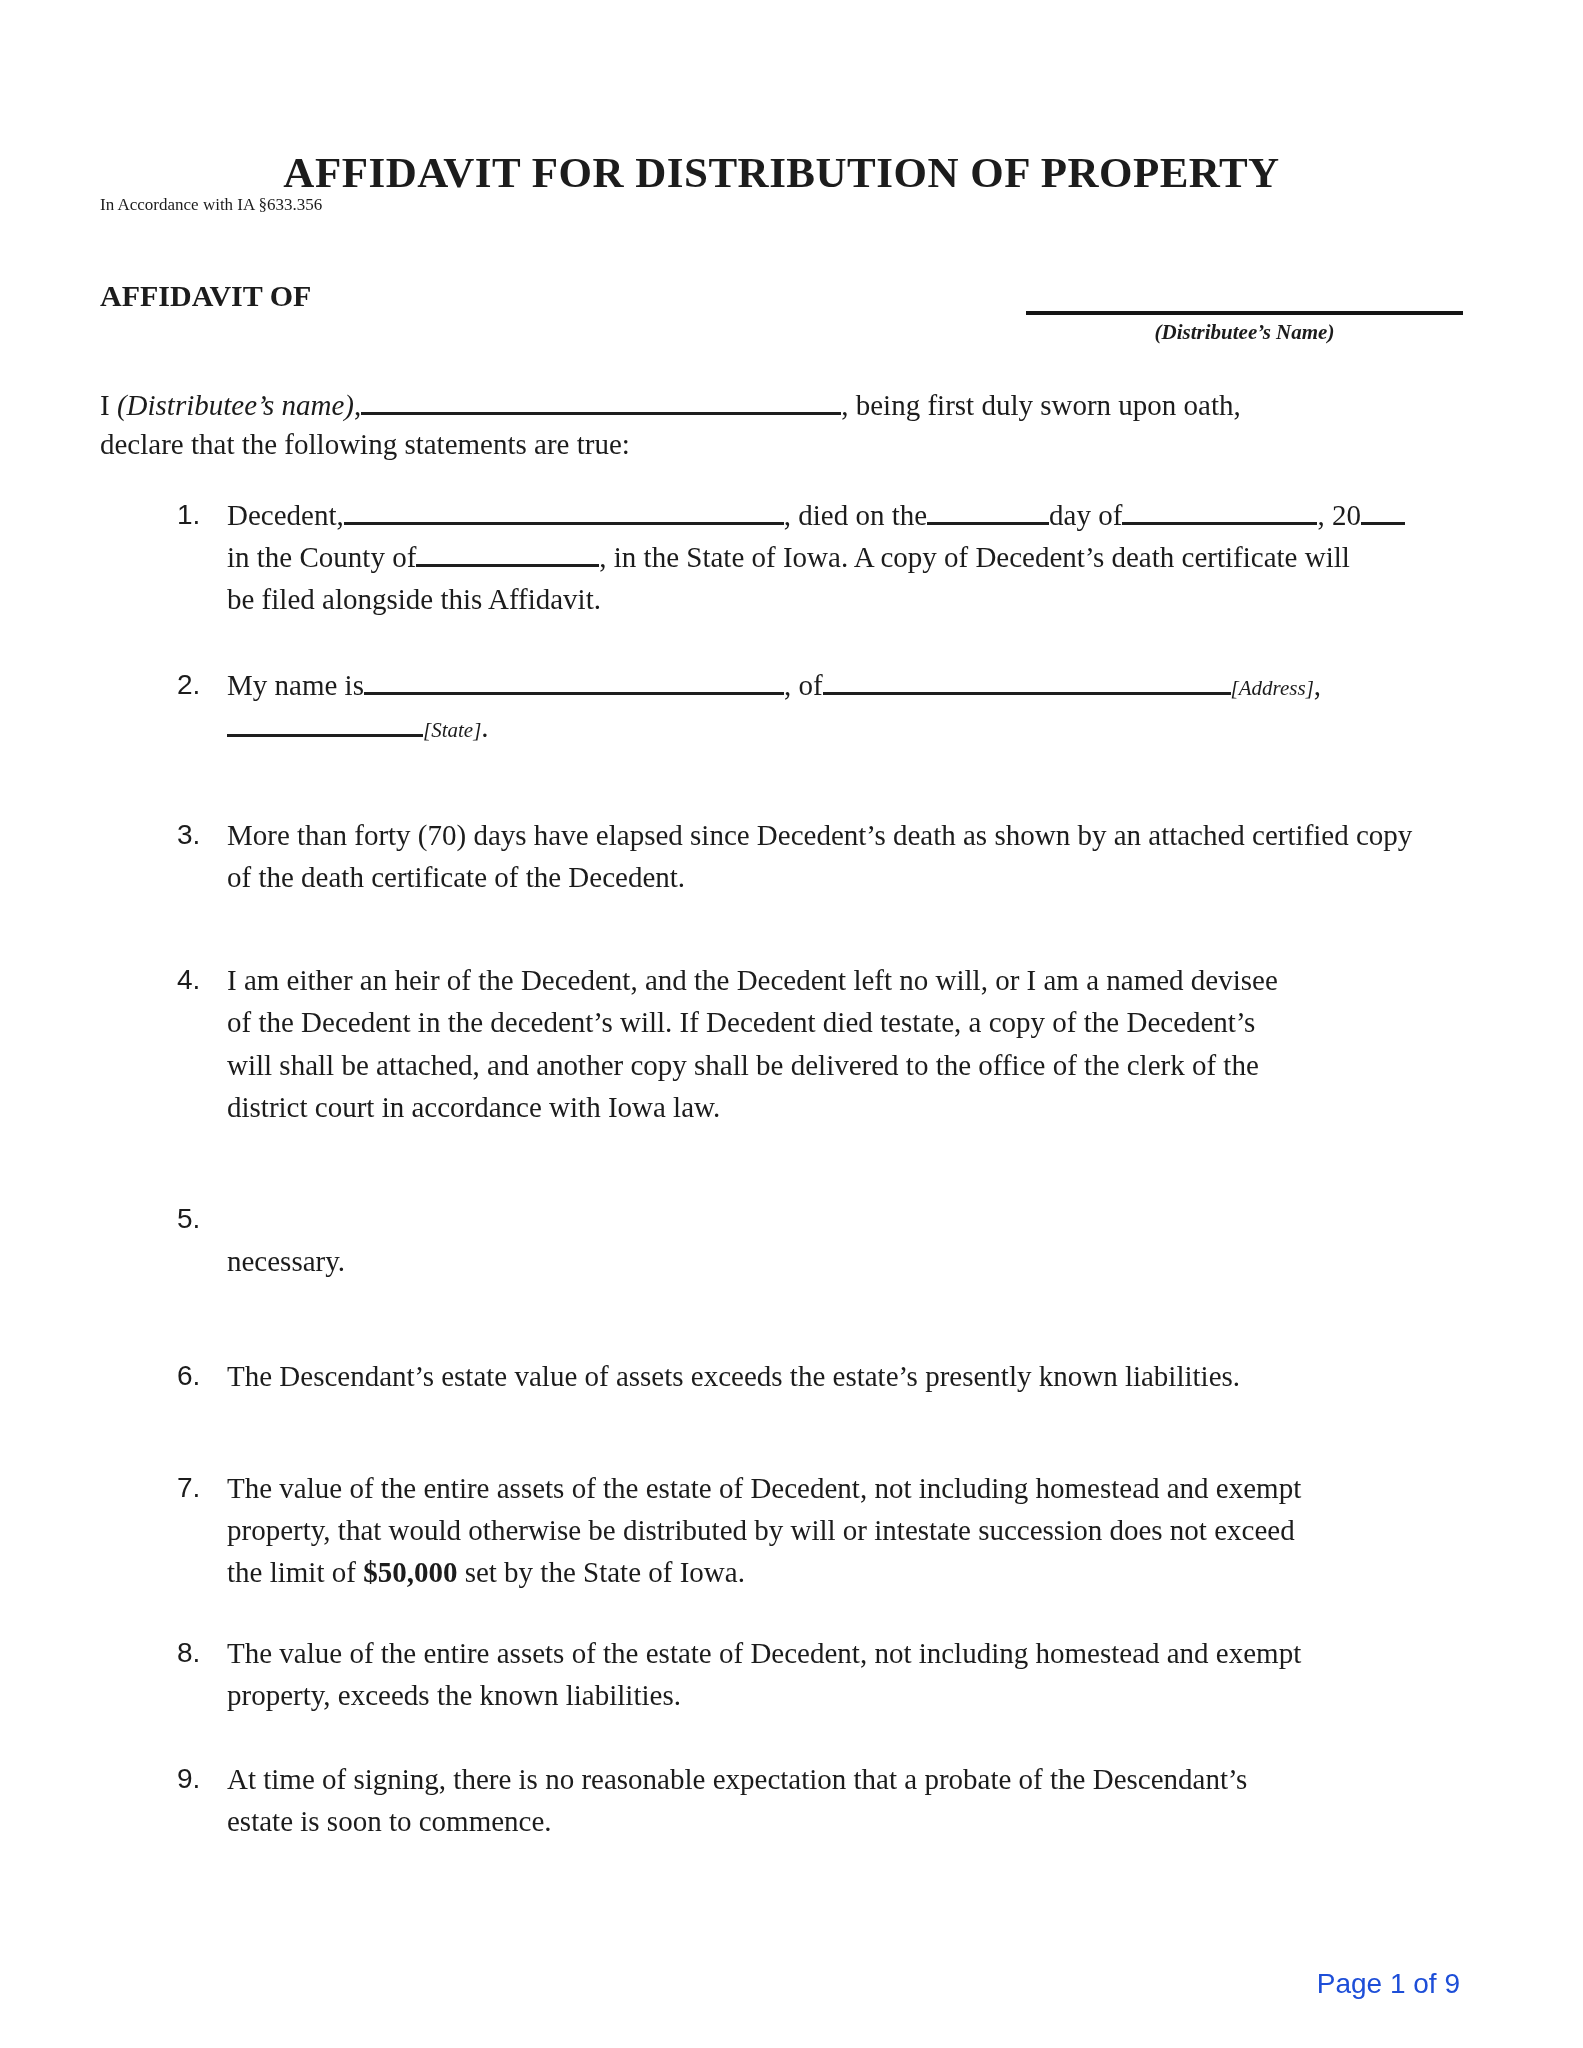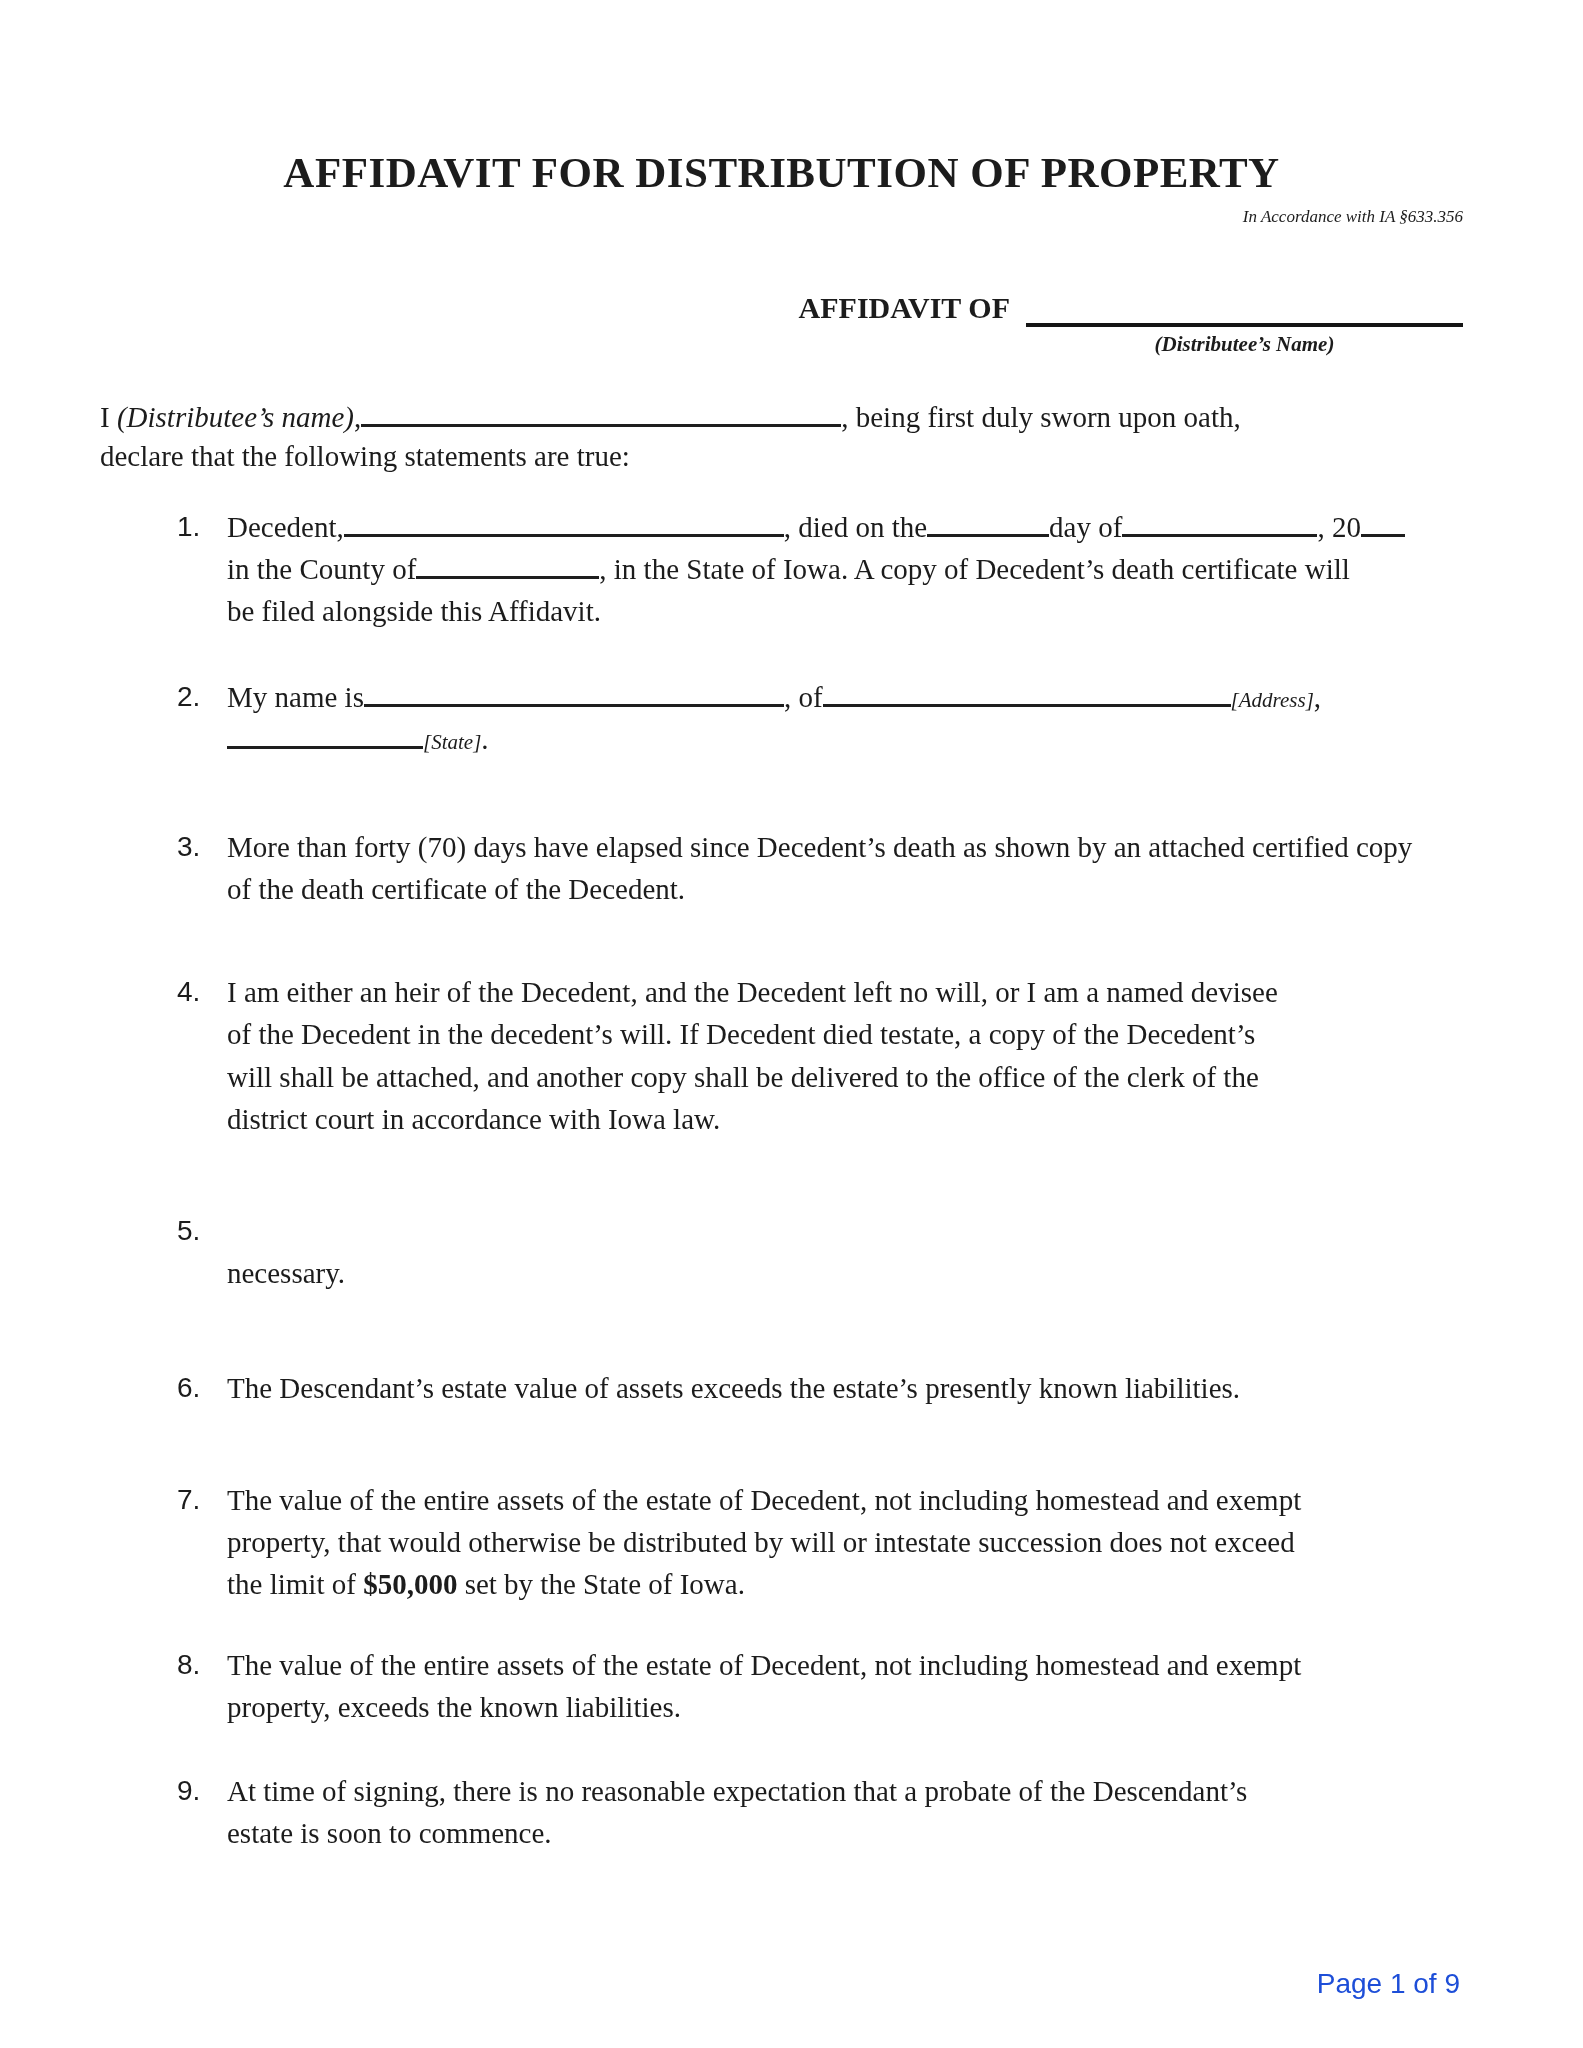--- a/index.html
+++ b/index.html
@@ -15,28 +15,26 @@
     overflow:hidden;
   }
   .title {
     text-align:center;
     font-size:43px;
     font-weight:bold;
     letter-spacing:0.5px;
     line-height:1.05;
   }
   .subtitle {
-    text-align:right;
-    font-style:italic;
+    text-align:left;
     font-size:17px;
-    margin-top:12px;
   }
   .affof {
     display:flex;
-    justify-content:flex-end;
+    justify-content:space-between;
     align-items:flex-start;
     margin-top:64px;
     font-size:30px;
     font-weight:bold;
   }
   .affof .blankcol {
     display:inline-flex;
     flex-direction:column;
     align-items:center;
     margin-left:16px;

